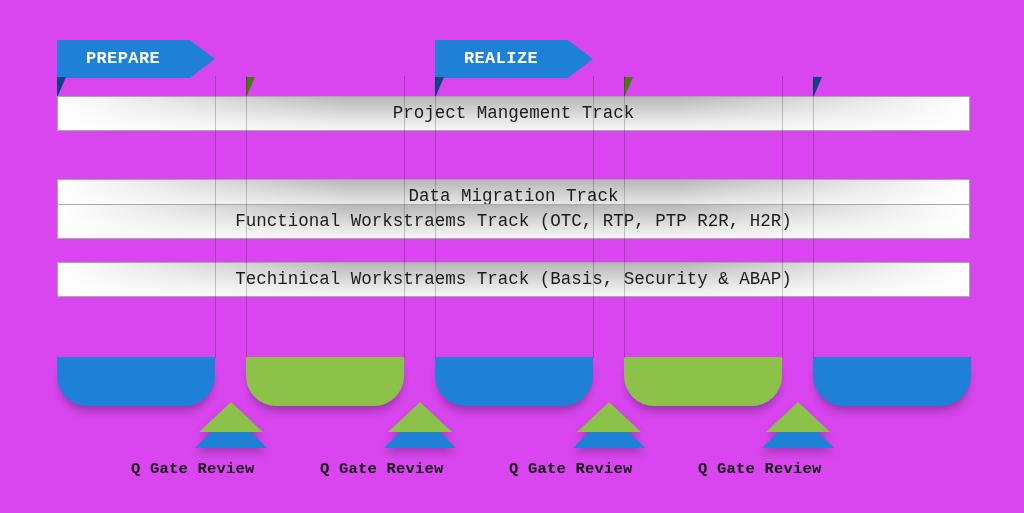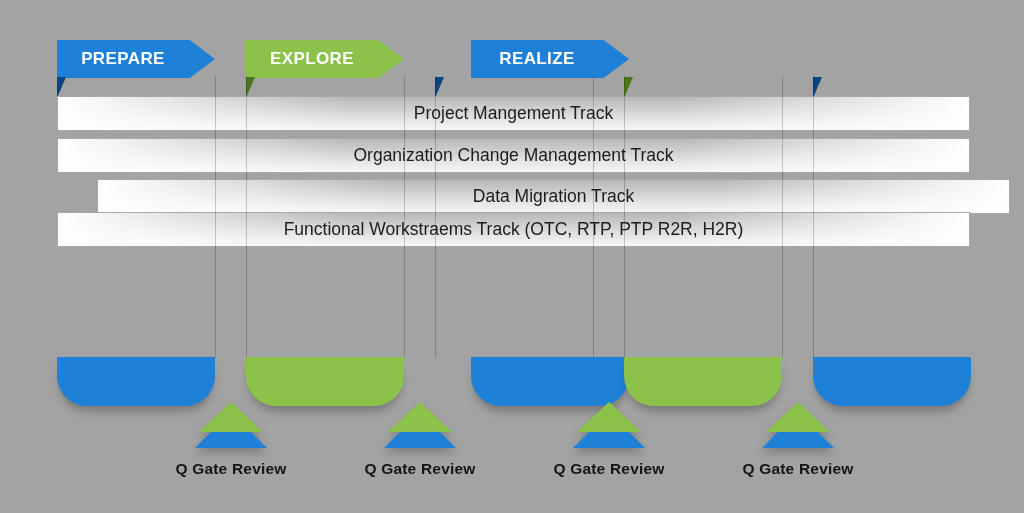--- a/index.html
+++ b/index.html
@@ -1,30 +1,30 @@
 <!DOCTYPE html>
 <html><head>
 <meta charset="utf-8">
 <style>
   html,body { margin:0; padding:0; background:#ffffff; }
   .stage {
-    position:relative; width:1024px; height:513px; background:#a3a3a3;
-    font-family:Liberation Sans, sans-serif; overflow:hidden;
+    position:relative; width:1024px; height:513px; background:#d946ef;
+    font-family:Liberation Mono, monospace; overflow:hidden;
   }
 
   
   .banner {
     position:absolute; top:40px; width:158px; height:38px;
     clip-path:polygon(0 0, 84% 0, 100% 50%, 84% 100%, 0 100%);
   }
   .banner span {
     display:block; padding-right:26px; line-height:38px; text-align:center;
     color:#ffffff; font-size:17px; font-weight:bold; letter-spacing:0.4px;
   }
-  .c0 { left:57px; } .c1 { left:246px; } .c2 { left:435px;margin-left:36px; } .c3 { left:624px; } .c4 { left:813px; }
+  .c0 { left:57px; } .c1 { left:246px; } .c2 { left:435px; } .c3 { left:624px; } .c4 { left:813px; }
 
   
   .pin {
     position:absolute; top:77px; width:9px; height:21px;
     clip-path:polygon(0 0, 100% 0, 0 100%);
   }
   .p0 { left:57px; } .p1 { left:246px; } .p2 { left:435px; } .p3 { left:624px; } .p4 { left:813px; }
 
   
   .vline { position:absolute; top:76px; height:282px; width:1px; background:rgba(0,0,0,0.20); z-index:3; }
@@ -34,21 +34,21 @@
   
   .track {
     position:absolute; left:57px; width:911px; height:33px; z-index:2;
     border:1px solid #a8a8a8;
     background-image:
       linear-gradient(to right, #ffffff 0%, rgba(255,255,255,0) 32%, rgba(255,255,255,0) 68%, #ffffff 100%),
       linear-gradient(to bottom, #b7b7b7 0%, #e7e7e7 72%, #f6f6f6 100%);
     background-color:#ffffff;
     text-align:center; line-height:33px; font-size:17.5px; color:#1c1c1c;
   }
-  .t0 { top:96px; } .t1 { top:138px; } .t2 { top:179px;margin-left:40px; } .t3 { top:212px; } .t4 { top:262px; } .t5 { top:304px; }
+  .t0 { top:96px; } .t1 { top:138px; } .t2 { top:179px; } .t3 { top:204px; } .t4 { top:262px; } .t5 { top:304px; }
   .track span { position:relative; z-index:4; }
 
   
   .base {
     position:absolute; top:357px; width:158px; height:49px;
     border-radius:0 0 30px 30px;
     box-shadow:0 8px 10px -3px rgba(0,0,0,0.28);
   }
 
   
@@ -57,35 +57,32 @@
   .gate .tri-bottom {
     position:absolute; top:10px; left:0; width:72px; height:36px;
     clip-path:polygon(50% 0, 100% 100%, 0 100%); z-index:1;
   }
   .gate .tri-top {
     position:absolute; top:0; left:4px; width:64px; height:30px;
     clip-path:polygon(50% 0, 100% 100%, 0 100%); z-index:2;
   }
 
   .gate-label {
-    position:absolute; top:460px; width:200px; text-align:center;
+    position:absolute; top:460px; width:200px; text-align:left;
     font-size:15.5px; font-weight:bold; color:#141414; letter-spacing:0.2px;
   }
   .l0 { left:131px; } .l1 { left:320px; } .l2 { left:509px; } .l3 { left:698px; }
 </style>
 </head>
 <body>
 
 <div class="stage">
 
   <div class="banner c0" style="background-color: rgb(31, 128, 216);">
       <span>PREPARE</span>
-    </div>
-  <div class="banner c1" style="background-color: rgb(140, 193, 74);">
-      <span>EXPLORE</span>
     </div>
   <div class="banner c2" style="background-color: rgb(31, 128, 216);">
       <span>REALIZE</span>
     </div>
 
   <div class="pin p0" style="background-color: rgb(12, 69, 130);"></div>
   <div class="pin p1" style="background-color: rgb(75, 119, 27);"></div>
   <div class="pin p2" style="background-color: rgb(12, 69, 130);"></div>
   <div class="pin p3" style="background-color: rgb(75, 119, 27);"></div>
   <div class="pin p4" style="background-color: rgb(12, 69, 130);"></div>
@@ -93,23 +90,23 @@
   <div class="vline v0"></div>
   <div class="vline v1"></div>
   <div class="vline v2"></div>
   <div class="vline v3"></div>
   <div class="vline v4"></div>
   <div class="vline v5"></div>
   <div class="vline v6"></div>
   <div class="vline v7"></div>
 
   <div class="track t0"><span>Project Mangement Track</span></div>
-  <div class="track t1"><span>Organization Change Management Track</span></div>
   <div class="track t2"><span>Data Migration Track</span></div>
   <div class="track t3"><span>Functional Workstraems Track (OTC, RTP, PTP R2R, H2R)</span></div>
+  <div class="track t4"><span>Techinical Workstraems Track (Basis, Security &amp; ABAP)</span></div>
 
   <div class="base c0" style="background-color: rgb(31, 128, 216);"></div>
   <div class="base c1" style="background-color: rgb(140, 193, 74);"></div>
   <div class="base c2" style="background-color: rgb(31, 128, 216);"></div>
   <div class="base c3" style="background-color: rgb(140, 193, 74);"></div>
   <div class="base c4" style="background-color: rgb(31, 128, 216);"></div>
 
   <div class="gate g0">
     <div class="tri-bottom" style="background-color: rgb(31, 128, 216);"></div>
     <div class="tri-top" style="background-color: rgb(140, 193, 74);"></div>

